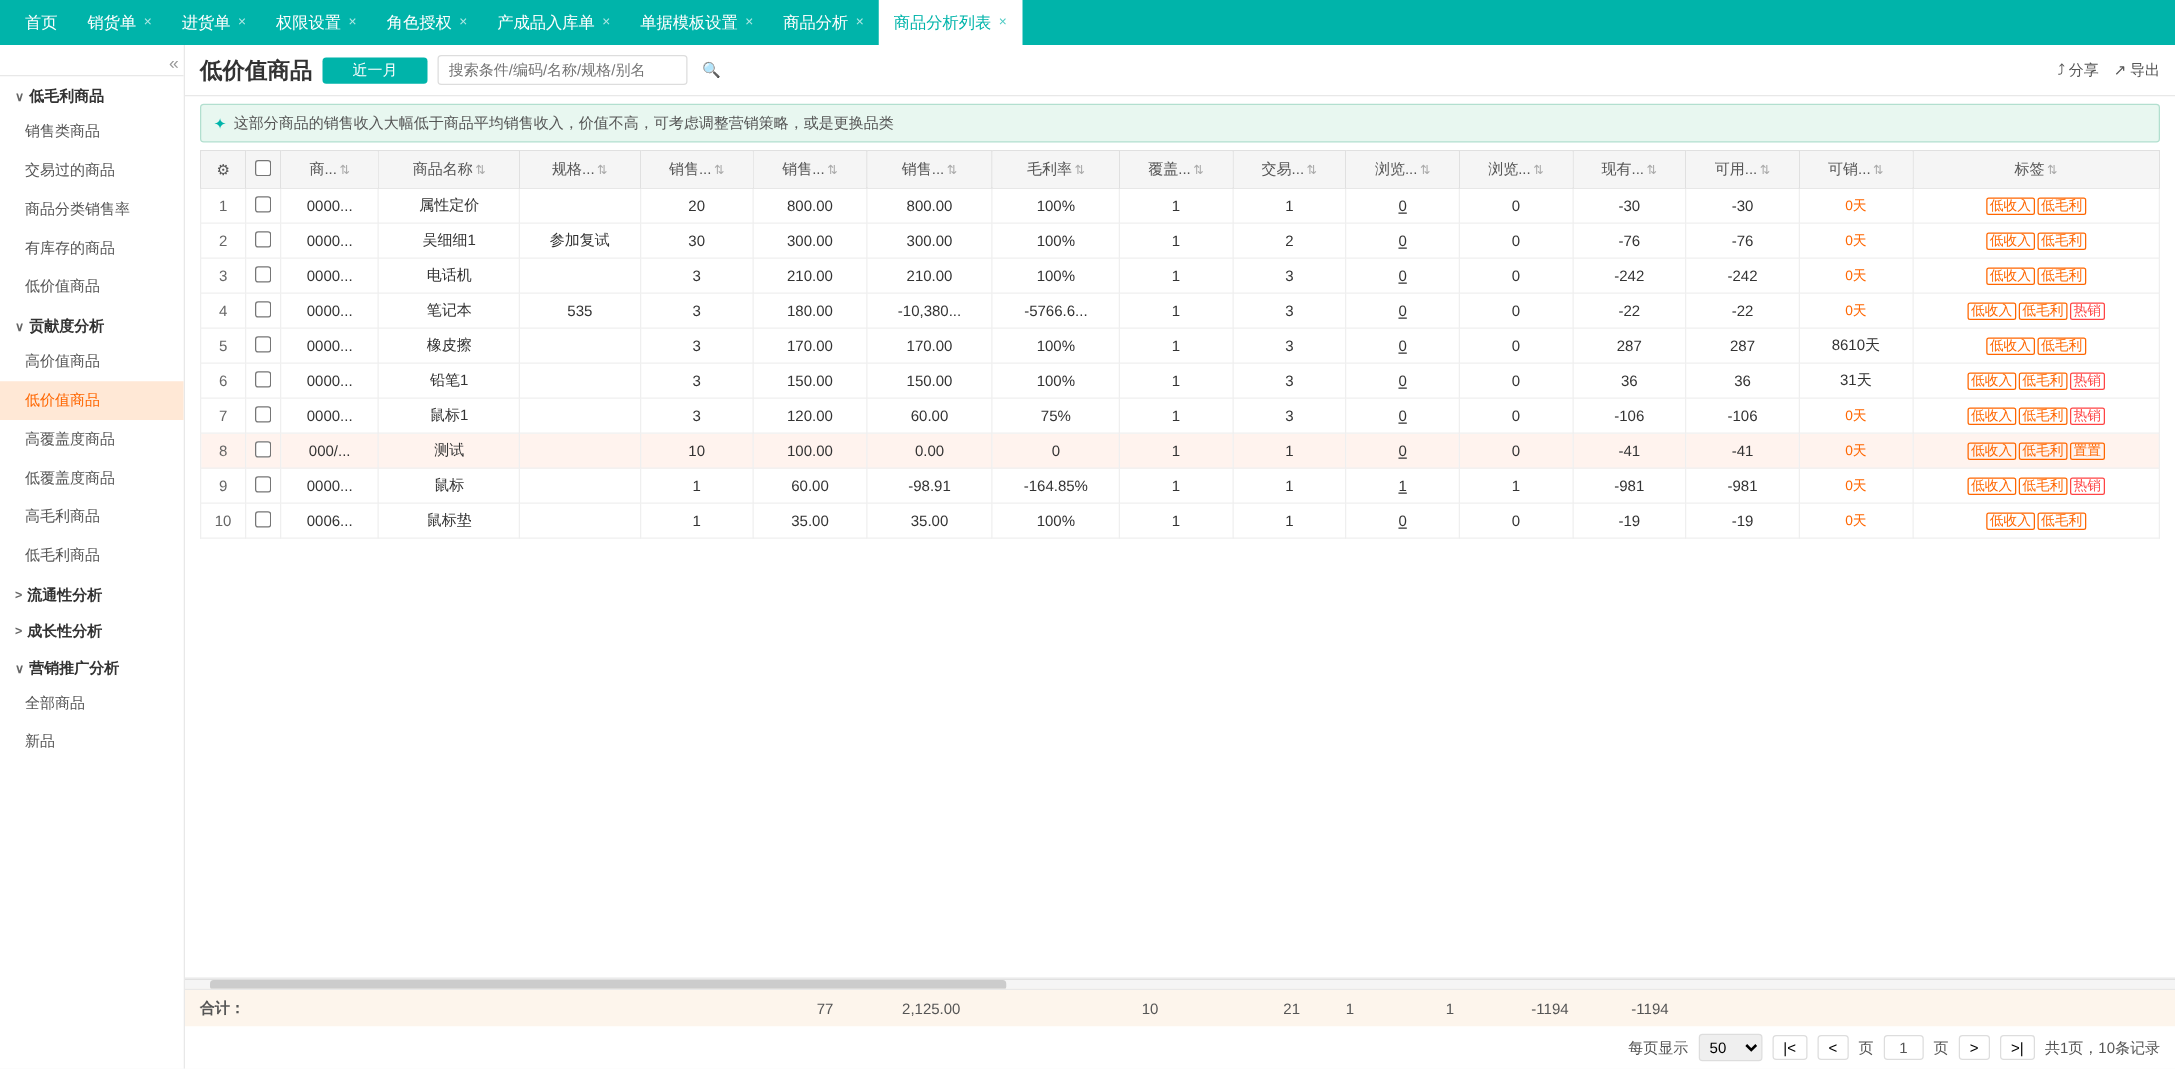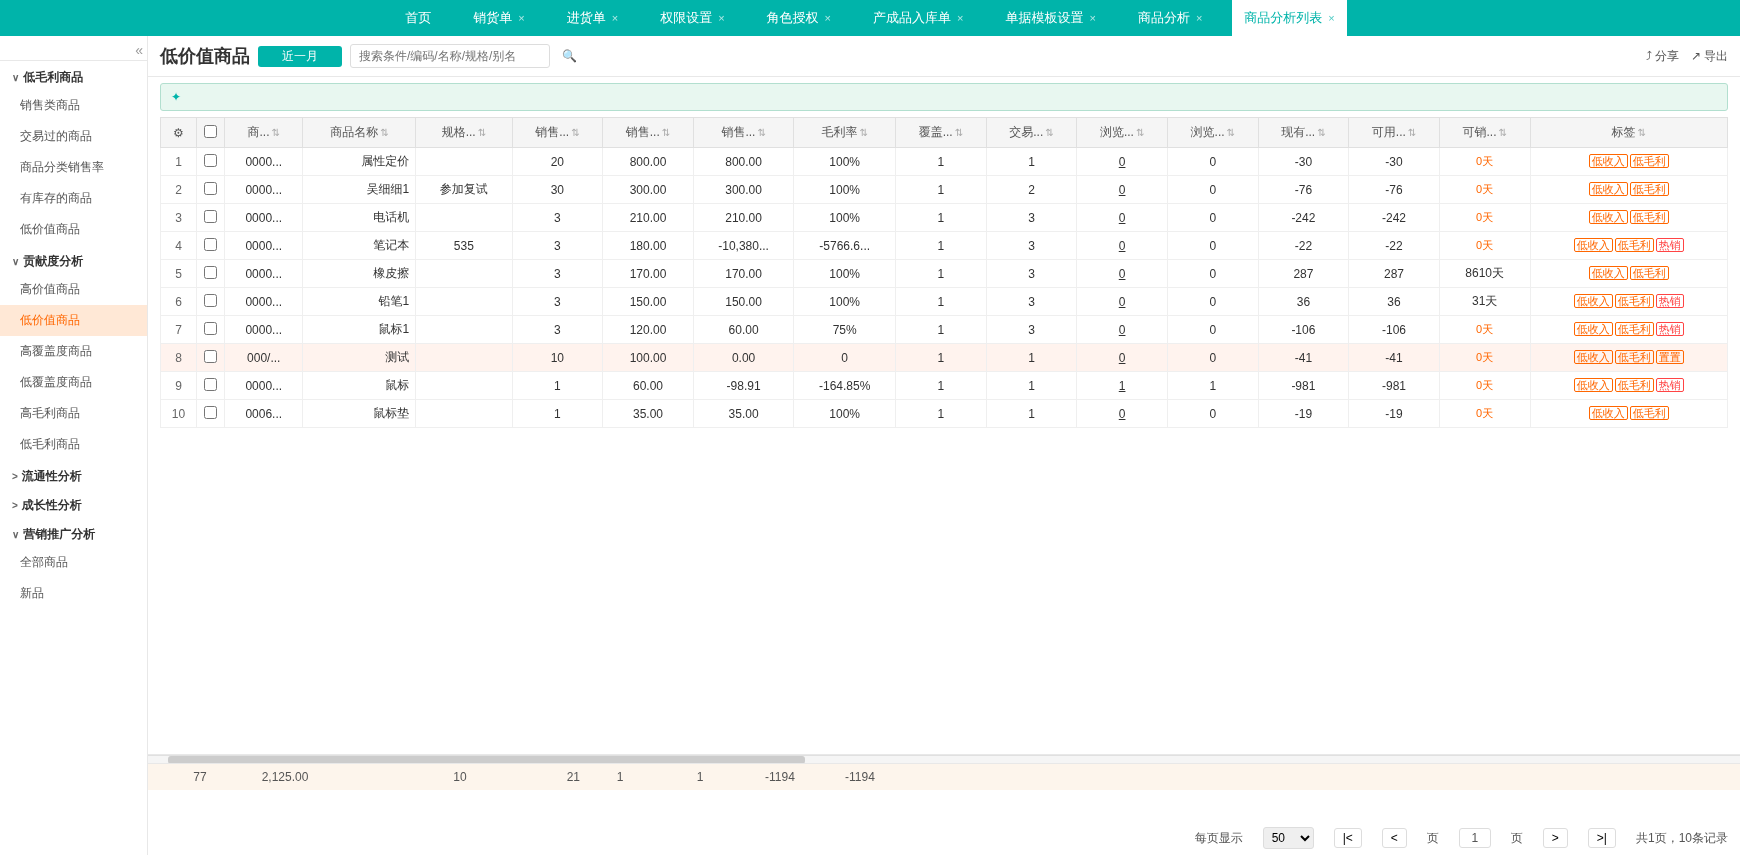--- a/index.html
+++ b/index.html
@@ -5,22 +5,21 @@
     * { box-sizing: border-box; margin: 0; padding: 0; }
     body { font-family: 'Microsoft YaHei', Arial, sans-serif; font-size: 12px; background: #f5f5f5; color: #333; overflow: hidden; height: 855px; width: 1740px; }
 
     
     .top-nav {
       background: #00b4aa;
       height: 36px;
       display: flex;
       align-items: center;
       padding: 0 8px;
-      gap: 18px;
-      justify-content: center;
+      gap: 0;
     }
     .nav-item {
       color: #fff;
       padding: 0 12px;
       height: 36px;
       display: flex;
       align-items: center;
       cursor: pointer;
       font-size: 13px;
       white-space: nowrap;
@@ -160,36 +159,35 @@
     tbody td {
       border: 1px solid #efefef;
       padding: 5px 6px;
       text-align: center;
       color: #333;
       white-space: nowrap;
     }
     .underline { text-decoration: underline; cursor: pointer; }
     .checkbox-cell { width: 24px; }
     .row-num { color: #666; }
-    td.left { text-align: right; }
+    td.left { text-align: center; }
 
     
     .footer {
       border-top: 1px solid #e8e8e8;
       background: #fff;
     }
     .pagination {
       display: flex;
       align-items: center;
       justify-content: flex-end;
       padding: 6px 12px;
-      gap: 20px;
+      gap: 8px;
       font-size: 12px;
       color: #555;
-      margin-top: 31px;
     }
     .pagination button {
       background: none;
       border: 1px solid #ddd;
       border-radius: 3px;
       padding: 2px 8px;
       cursor: pointer;
       font-size: 12px;
     }
     .pagination .page-num {
@@ -322,20 +320,21 @@
         </button>
         <button class="action-btn">
           <span>↗</span>
           <span>导出</span>
         </button>
       </div>
     </div>
 
     <div class="alert-bar">
       <span class="alert-icon">✦</span>
+      <span>这部分商品的销售收入大幅低于商品平均销售收入，价值不高，可考虑调整营销策略，或是更换品类</span>
     </div>
 
     <div class="table-container">
       <table>
         <thead>
           <tr>
             <th style="width:36px;">⚙</th>
             <th style="width:28px;"><input type="checkbox" style=""></th>
             <th>商...<span class="sort-icon">⇅</span></th>
             <th>商品名称<span class="sort-icon">⇅</span></th>
@@ -548,20 +547,21 @@
           </tbody>
       </table>
     </div>
 
     <div class="footer">
       <div class="footer-scroll">
         <div class="footer-scroll-inner" style="width: 40%; margin-left: 20px;"></div>
       </div>
 
       <div style="display:flex; align-items:center; background:#fdf5ec; border-top: 1px solid #e8e8e8; padding: 6px 12px; font-size:12px; color:#555;">
+        <span style="width:460px; font-weight:bold;">合计：</span>
         <span style="width:80px; text-align:center;">77</span>
         <span style="width:90px; text-align:center;">2,125.00</span>
         <span style="width:90px; text-align:center;"></span>
         <span style="width:80px; text-align:center;">10</span>
         <span style="width:80px; text-align:right;">21</span>
         <span style="width:80px; text-align:center;">1</span>
         <span style="width:80px; text-align:center;">1</span>
         <span style="width:80px; text-align:center;">-1194</span>
         <span style="width:80px; text-align:center;">-1194</span>
       </div>

